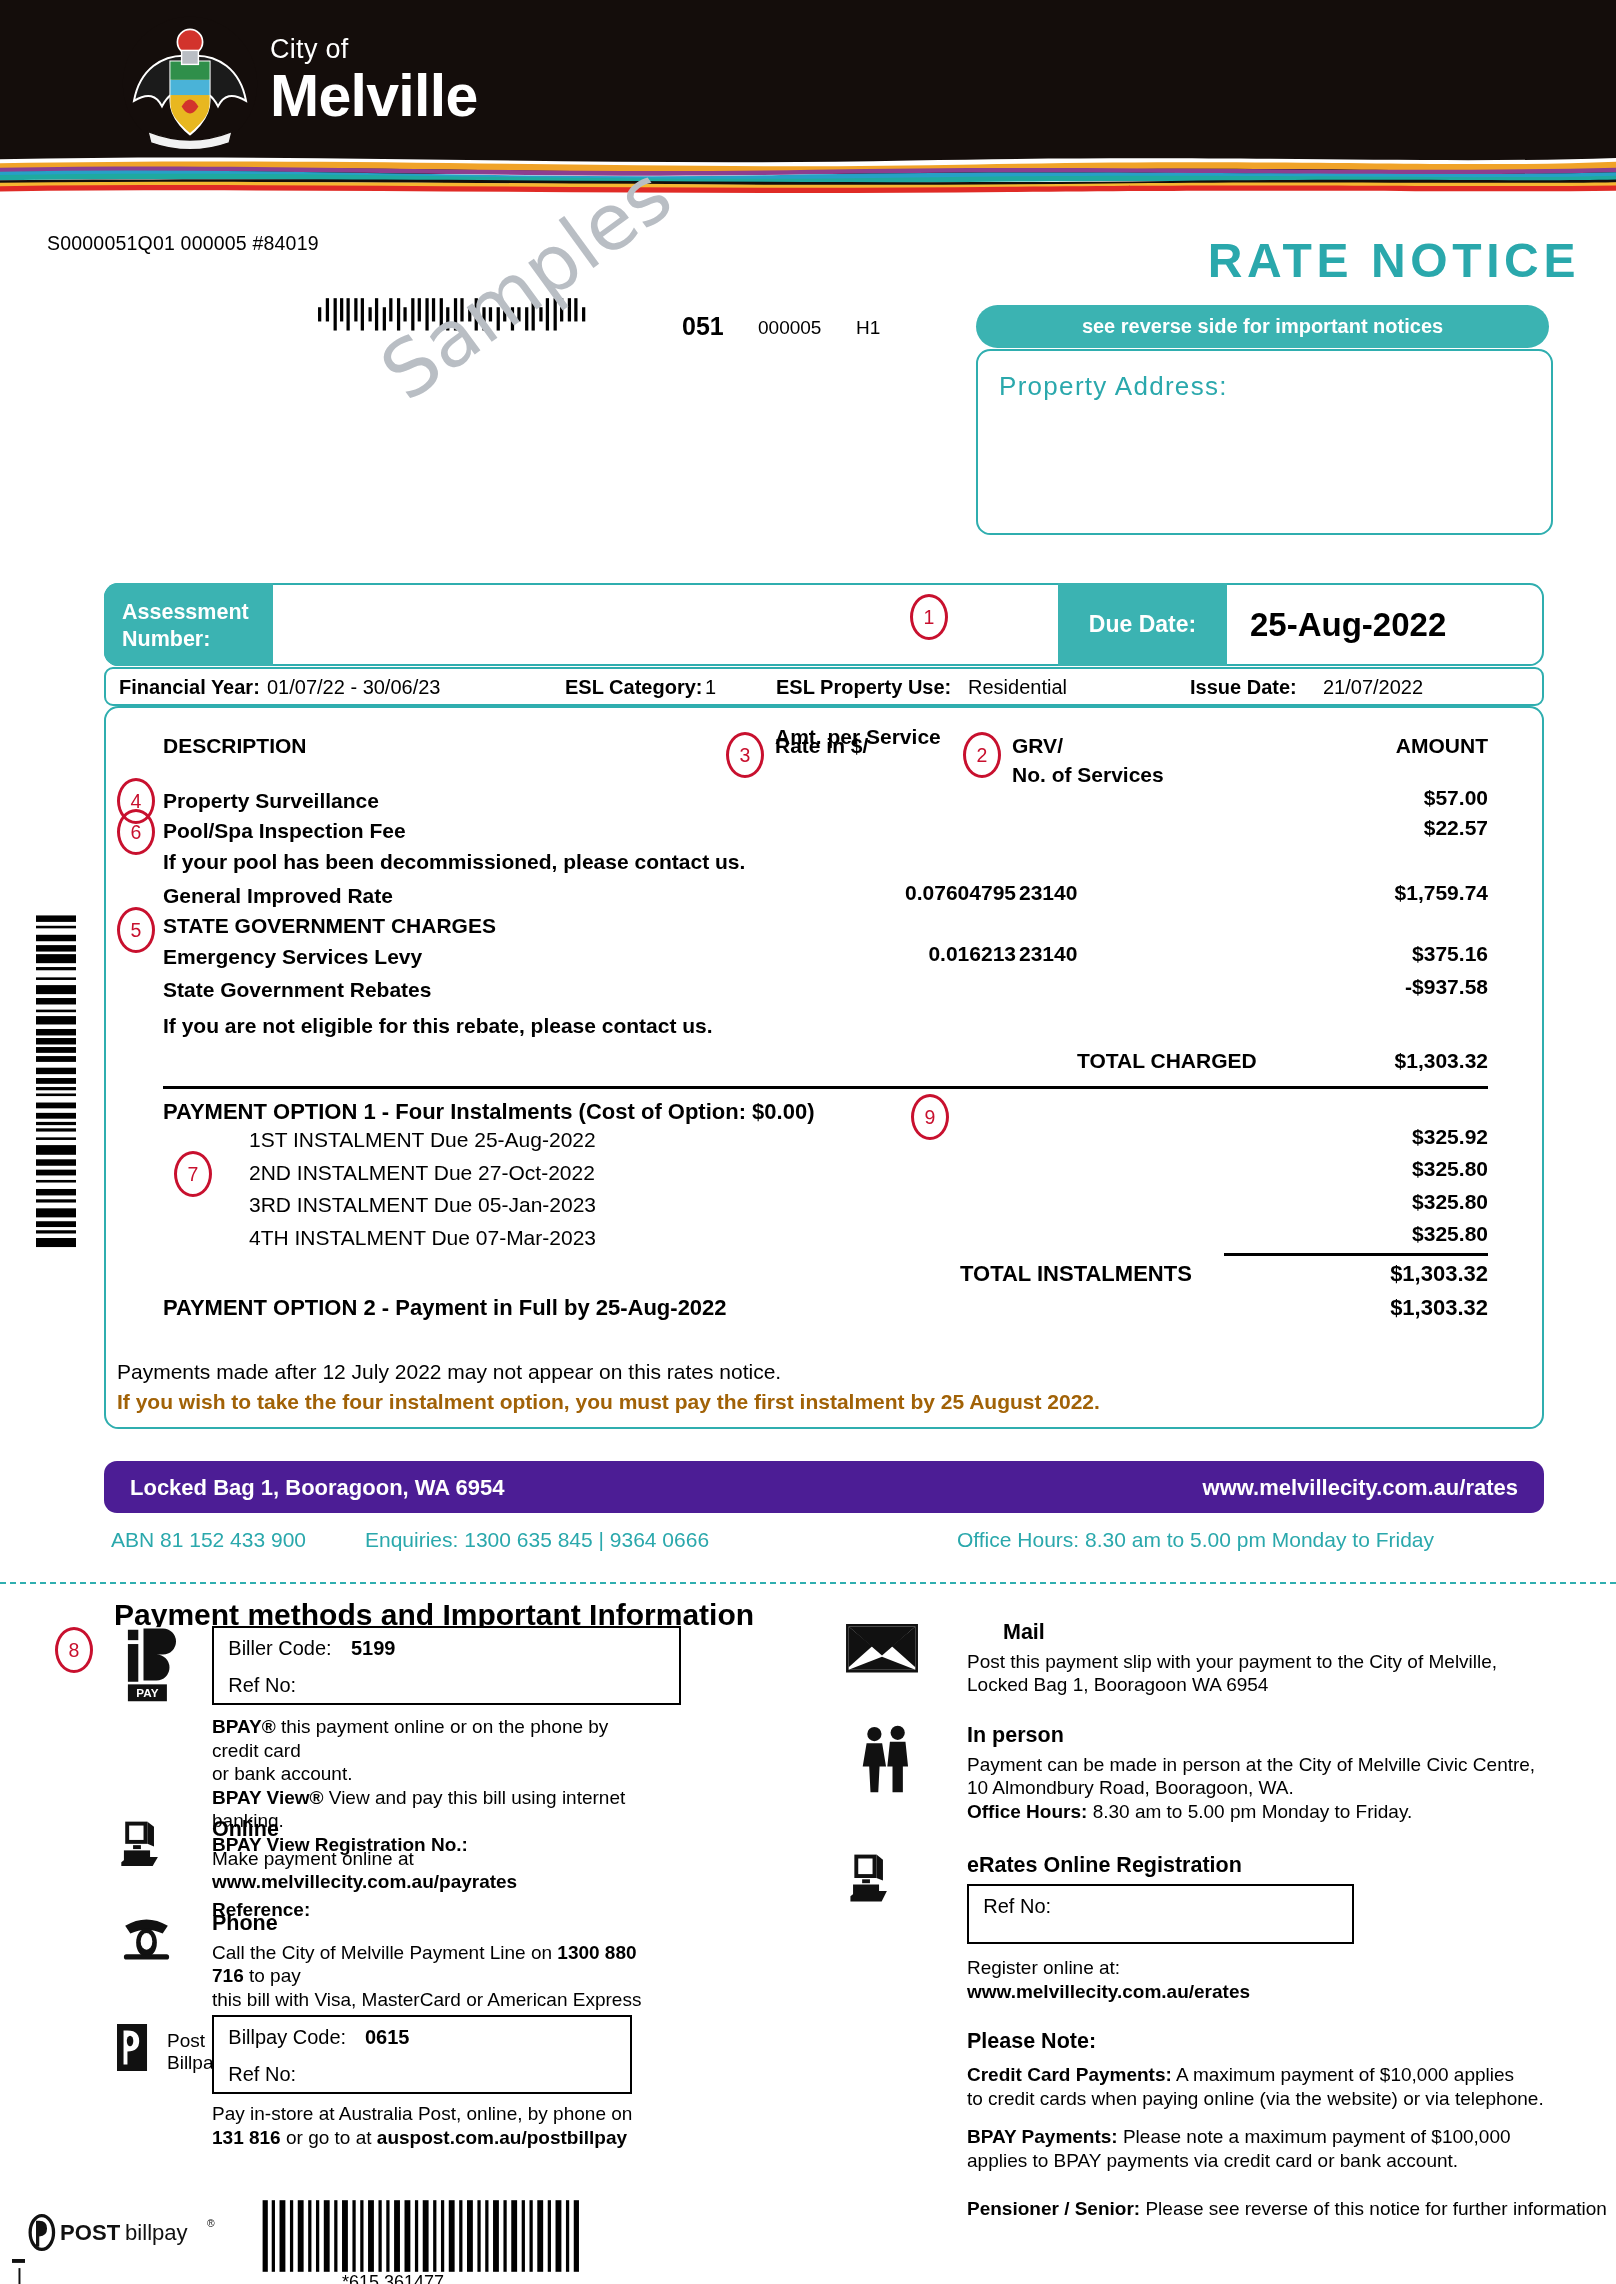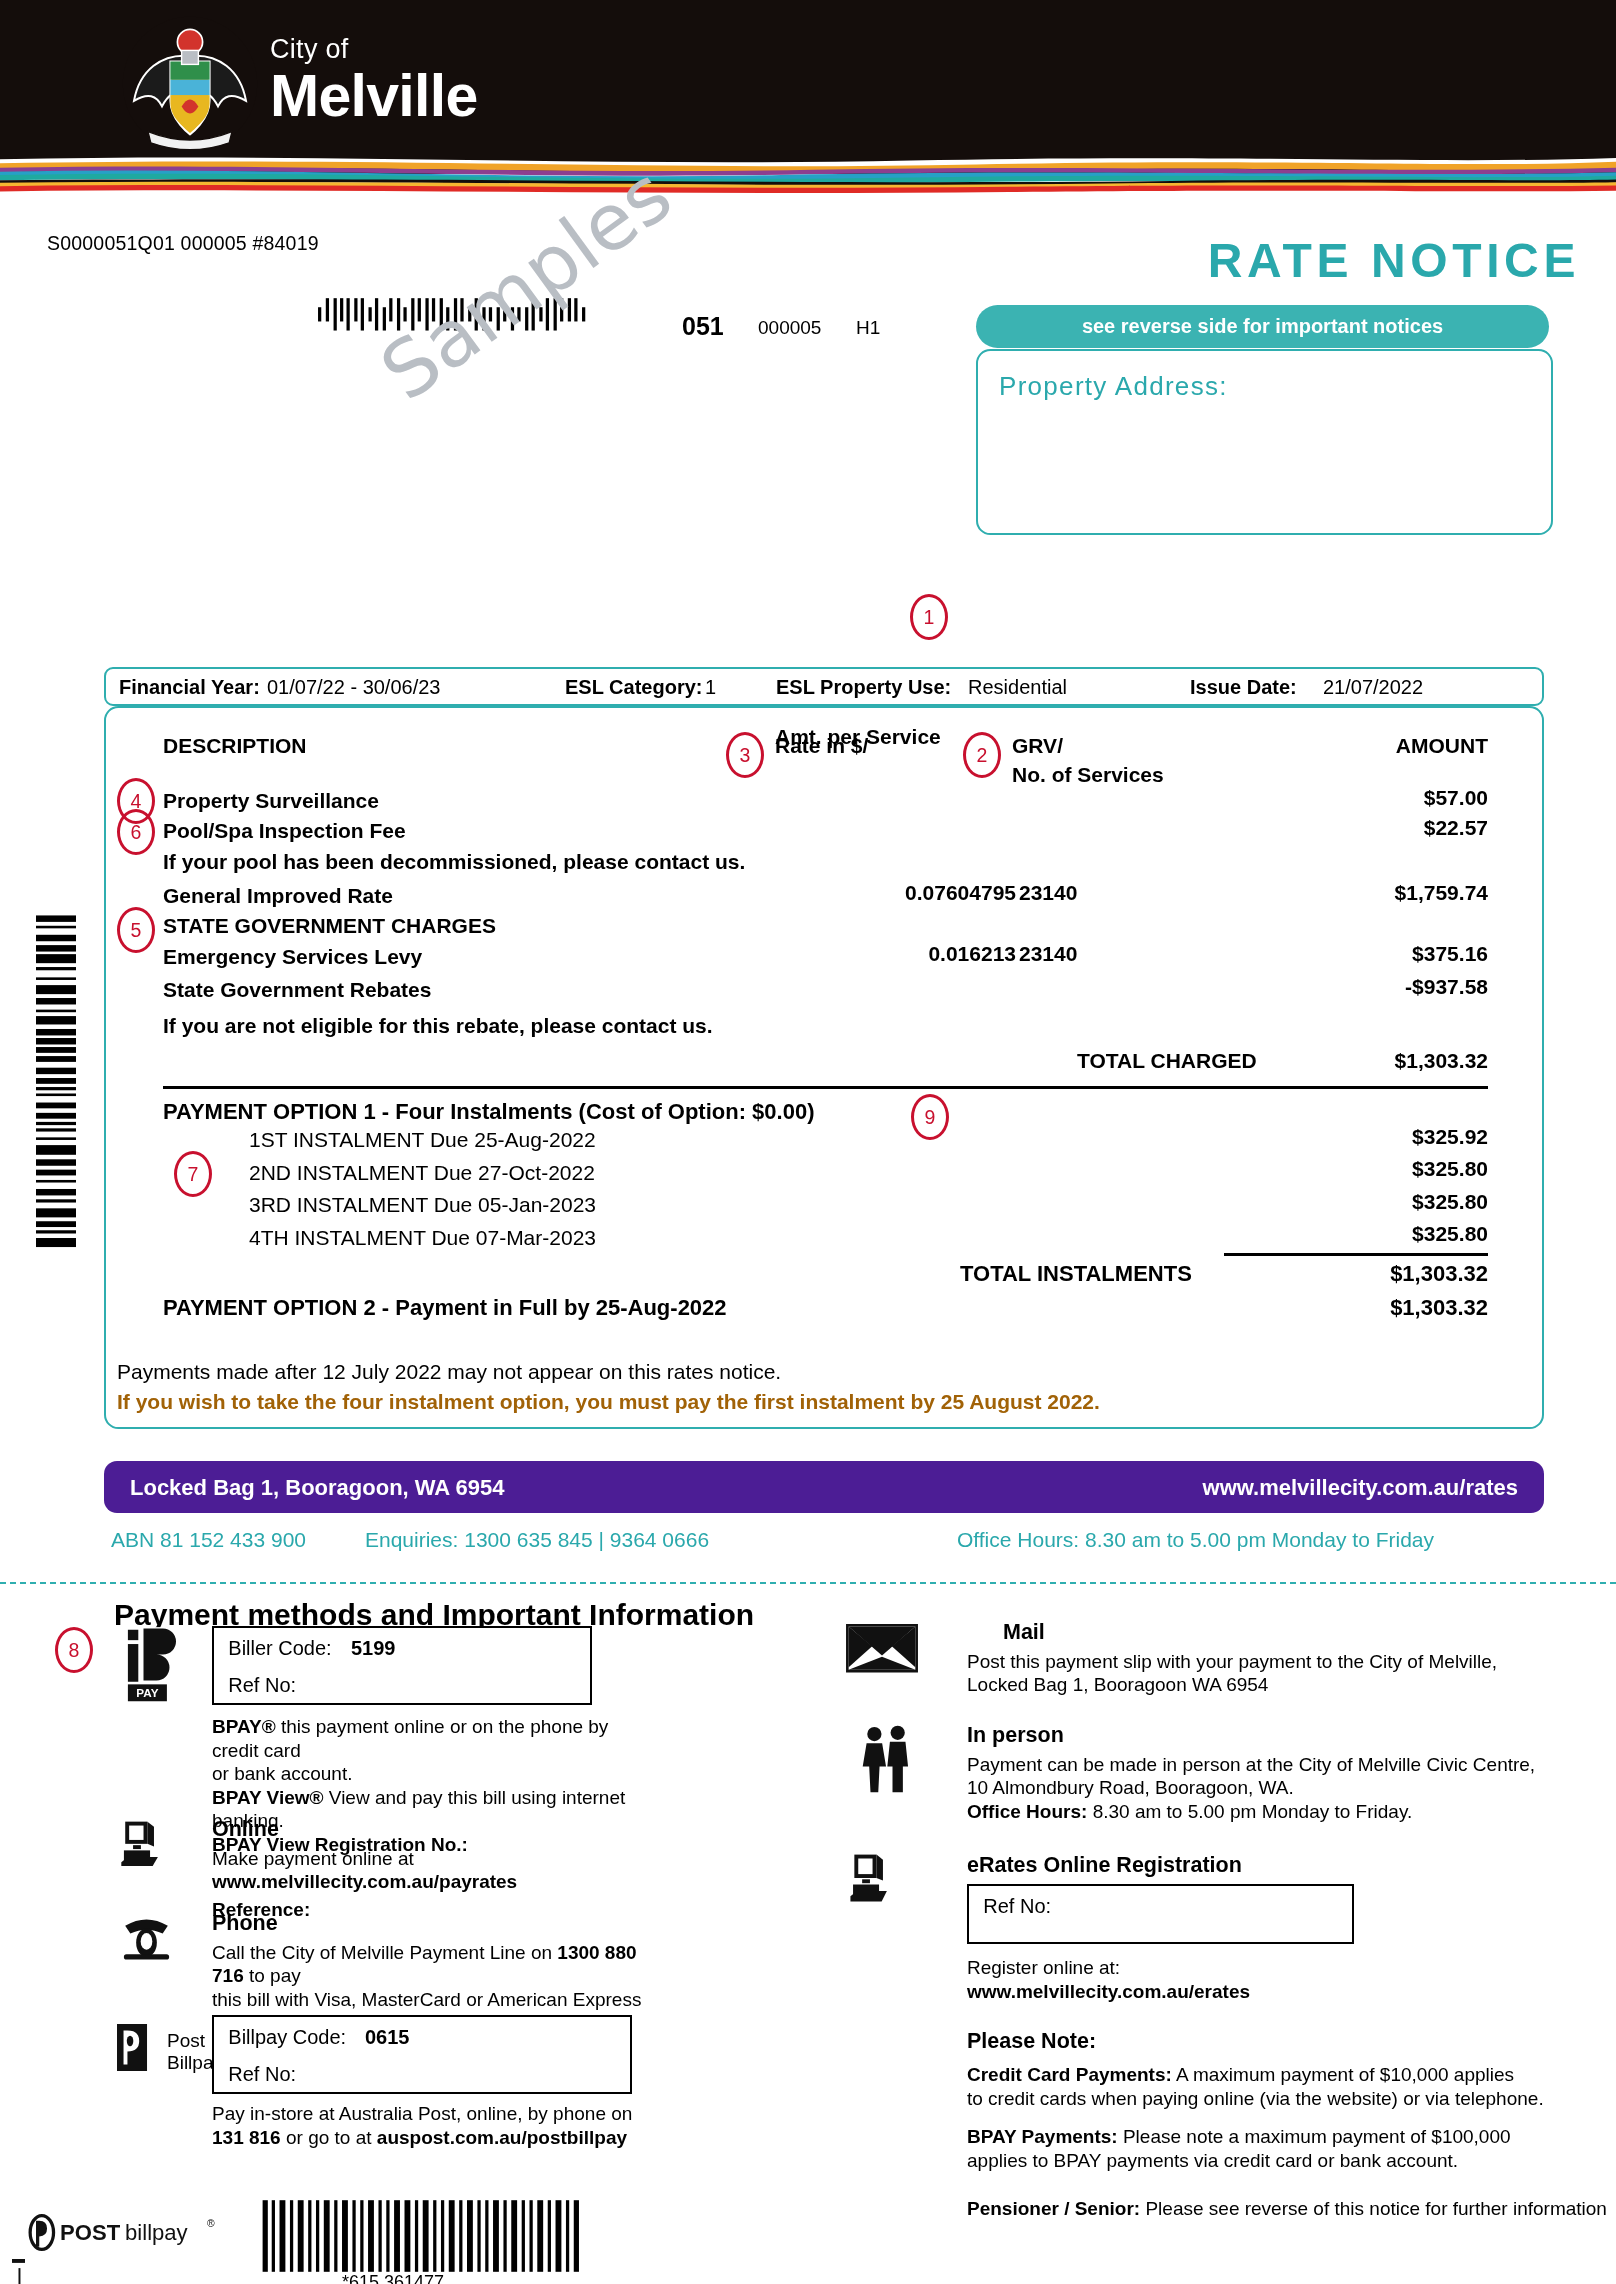--- a/index.html
+++ b/index.html
@@ -202,20 +202,29 @@
         <rect y="414" x="0" width="62" height="4"></rect>
       <rect y="428" x="0" width="62" height="10"></rect>
         <rect y="444" x="0" width="62" height="5"></rect>
       <rect y="458" x="0" width="62" height="14"></rect>
         <rect y="478" x="0" width="62" height="9"></rect>
       <rect y="492" x="0" width="62" height="5"></rect>
         <rect y="504" x="0" width="62" height="14"></rect>
     </g>
   </svg>
 
+  <div class="assess-wrap">
+    <div class="assess-outline"></div>
+    <div class="assess-tab">
+      <div>Assessment</div>
+      <div>Number:</div>
+    </div>
+    <div class="due-tab">Due Date:</div>
+    <div class="due-val">25-Aug-2022</div>
+  </div>
   <div class="callout" style="left:910px;top:594px;">1</div>
 
   <div class="finbar">
     <span class="lbl" style="left:13px;">Financial Year:</span>
     <span class="val" style="left:161px;">01/07/22 - 30/06/23</span>
     <span class="lbl" style="left:459px;">ESL Category:</span>
     <span class="val" style="left:599px;">1</span>
     <span class="lbl" style="left:670px;">ESL Property Use:</span>
     <span class="val" style="left:862px;">Residential</span>
     <span class="lbl" style="left:1084px;">Issue Date:</span>
@@ -306,21 +315,21 @@
 
   <svg class="icon" style="left:124px;top:1627px;width:52px;height:77px;" viewBox="0 0 80 118">
     <rect x="0" y="0" width="80" height="118" fill="#fff"></rect>
     <rect x="6" y="4" width="16" height="16" fill="#111"></rect>
     <path d="M30 2 h30 a20 20 0 0 1 0 40 h-10 a20 20 0 0 1 0 40 H30 Z" fill="#111"></path>
     <rect x="6" y="26" width="16" height="58" fill="#111"></rect>
     <rect x="6" y="88" width="60" height="26" fill="#111"></rect>
     <text x="36" y="108" font-family="Liberation Sans, sans-serif" font-size="18" font-weight="700" fill="#fff" text-anchor="middle">PAY</text>
   </svg>
 
-  <div class="ibox" style="left:212px;top:1626px;width:380px;height:79px;">
+  <div class="ibox" style="left:212px;top:1626px;width:469px;height:79px;">
     <span class="line" style="left:14.3px;top:9px;">Biller Code:</span>
     <span class="line b" style="left:137px;top:9px;">5199</span>
     <span class="line" style="left:14.3px;top:46px;">Ref No:</span>
   </div>
 
   <div class="pmtxt" style="left:212px;top:1715px;width:430px;">
     <div><span class="pmh">BPAY®</span><span> this payment online or on the phone by credit card</span></div>
     <div>or bank account.</div>
     <div><span class="pmh">BPAY View®</span><span> View and pay this bill using internet banking.</span></div>
     <div class="pmh">BPAY View Registration No.:</div>

